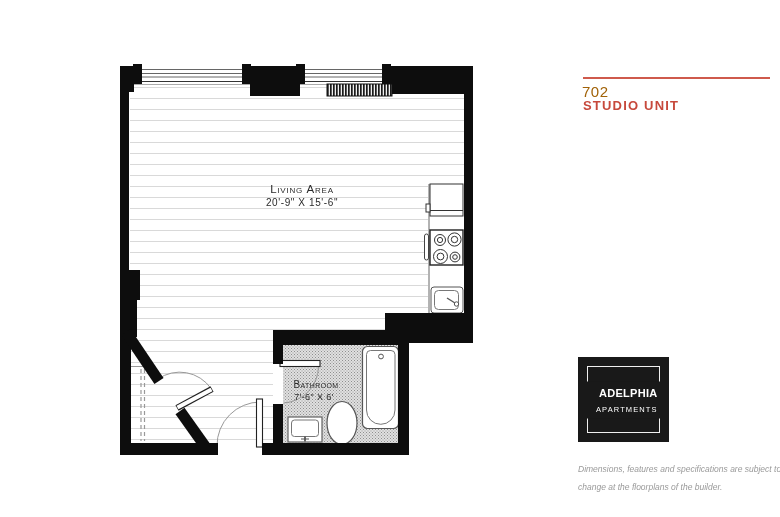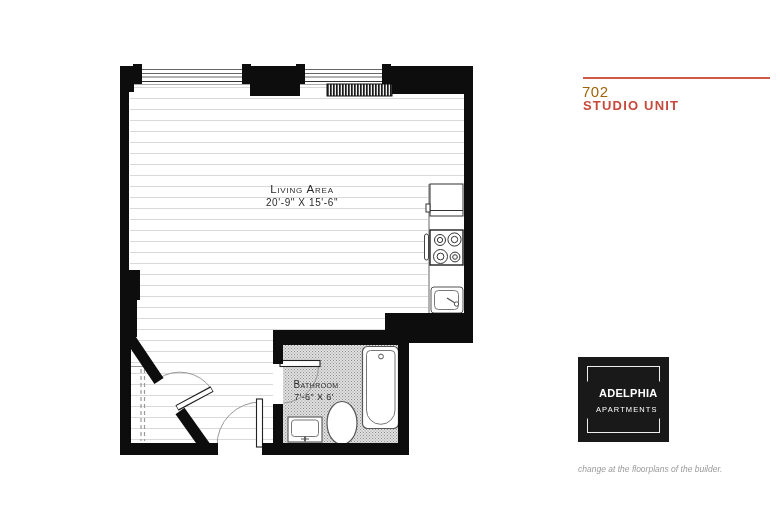--- a/index.html
+++ b/index.html
@@ -176,16 +176,17 @@
 
   <div class="logo">
     <div class="logo-frame"></div>
     <div class="logo-text">
       <div class="logo-name">ADELPHIA</div>
       <div class="logo-sub">APARTMENTS</div>
     </div>
   </div>
 
   <div class="disclaimer">
+    <div>Dimensions, features and specifications are subject to</div>
     <div>change at the floorplans of the builder.</div>
   </div>
 
 </div>
 
 </body></html>

